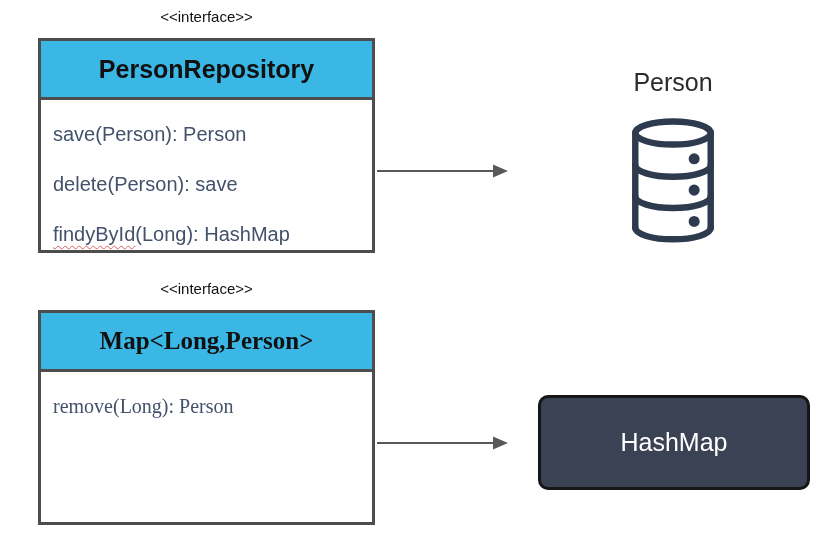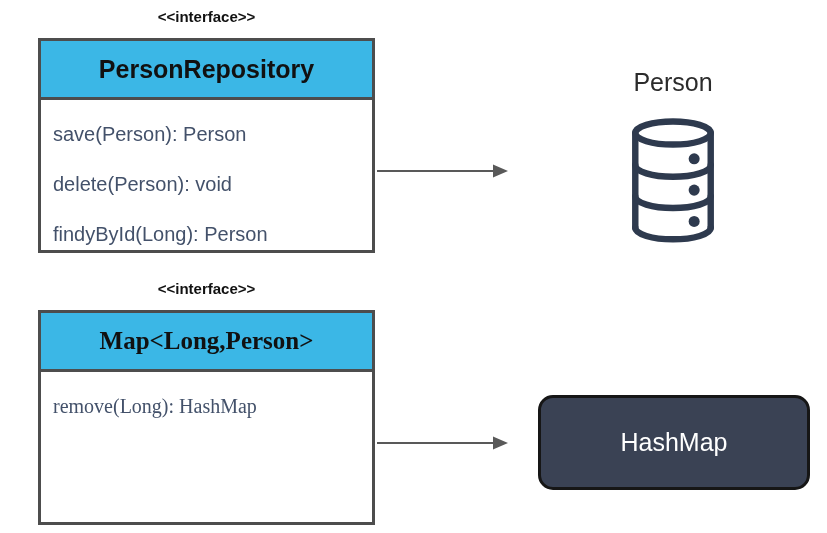--- a/index.html
+++ b/index.html
@@ -14,21 +14,21 @@
     height: 533px;
     background: #ffffff;
     overflow: hidden;
   }
   .stereotype {
     position: absolute;
     left: 38px;
     width: 337px;
     text-align: center;
     font-size: 15px;
-    font-weight: bold;
+    font-weight: normal;
     color: #111111;
   }
   .iface-box {
     position: absolute;
     left: 38px;
     width: 337px;
     height: 215px;
     border: 3px solid #4d4d4d;
     background: #ffffff;
     box-sizing: border-box;
@@ -47,20 +47,21 @@
   .iface-body {
     padding: 9px 3px 0 12px;
   }
   .method {
     font-size: 20px;
     line-height: 50px;
     color: #43516a;
     white-space: nowrap;
   }
   .misspelled {
+    text-decoration: underline;
     text-decoration-style: wavy;
     text-decoration-color: #e06060;
     text-decoration-thickness: 1px;
     text-underline-offset: 4px;
   }
   .arrow-layer {
     position: absolute;
     left: 0;
     top: 0;
     width: 827px;
@@ -81,52 +82,52 @@
   }
   .hashmap-node {
     position: absolute;
     left: 538px;
     top: 395px;
     width: 272px;
     height: 95px;
     box-sizing: border-box;
     background: #3a4254;
     border: 3px solid #161616;
-    border-radius: 15px;
+    border-radius: 10px;
     display: flex;
     align-items: center;
     justify-content: center;
   }
   .hashmap-label {
     font-size: 25px;
     color: #ffffff;
   }
 </style>
 </head>
 <body>
 
 <div class="canvas">
 
   <div class="stereotype" style="top: 8px;">&lt;&lt;interface&gt;&gt;</div>
 
   <div class="iface-box" style="top: 38px;">
     <div class="iface-header">PersonRepository</div>
     <div class="iface-body">
       <div class="method">save(Person): Person</div>
-      <div class="method">delete(Person): void</div>
-      <div class="method"><span class="misspelled">findyById</span><span>(Long): Person</span></div>
+      <div class="method">delete(Person): save</div>
+      <div class="method"><span class="misspelled">findyById</span><span>(Long): HashMap</span></div>
     </div>
   </div>
 
   <div class="stereotype" style="top: 280px;">&lt;&lt;interface&gt;&gt;</div>
 
   <div class="iface-box" style="top: 310px; font-family: Liberation Serif, serif;">
     <div class="iface-header">Map&lt;Long,Person&gt;</div>
     <div class="iface-body">
-      <div class="method">remove(Long): HashMap</div>
+      <div class="method">remove(Long): Person</div>
     </div>
   </div>
 
   <svg class="arrow-layer" viewBox="0 0 827 533" xmlns="http://www.w3.org/2000/svg">
     <g>
       <line x1="377" y1="171" x2="493" y2="171" stroke="#595959" stroke-width="2"></line>
       <polygon points="493,164.5 508,171 493,177.5" fill="#595959"></polygon>
     </g>
     <g>
       <line x1="377" y1="443" x2="493" y2="443" stroke="#595959" stroke-width="2"></line>

